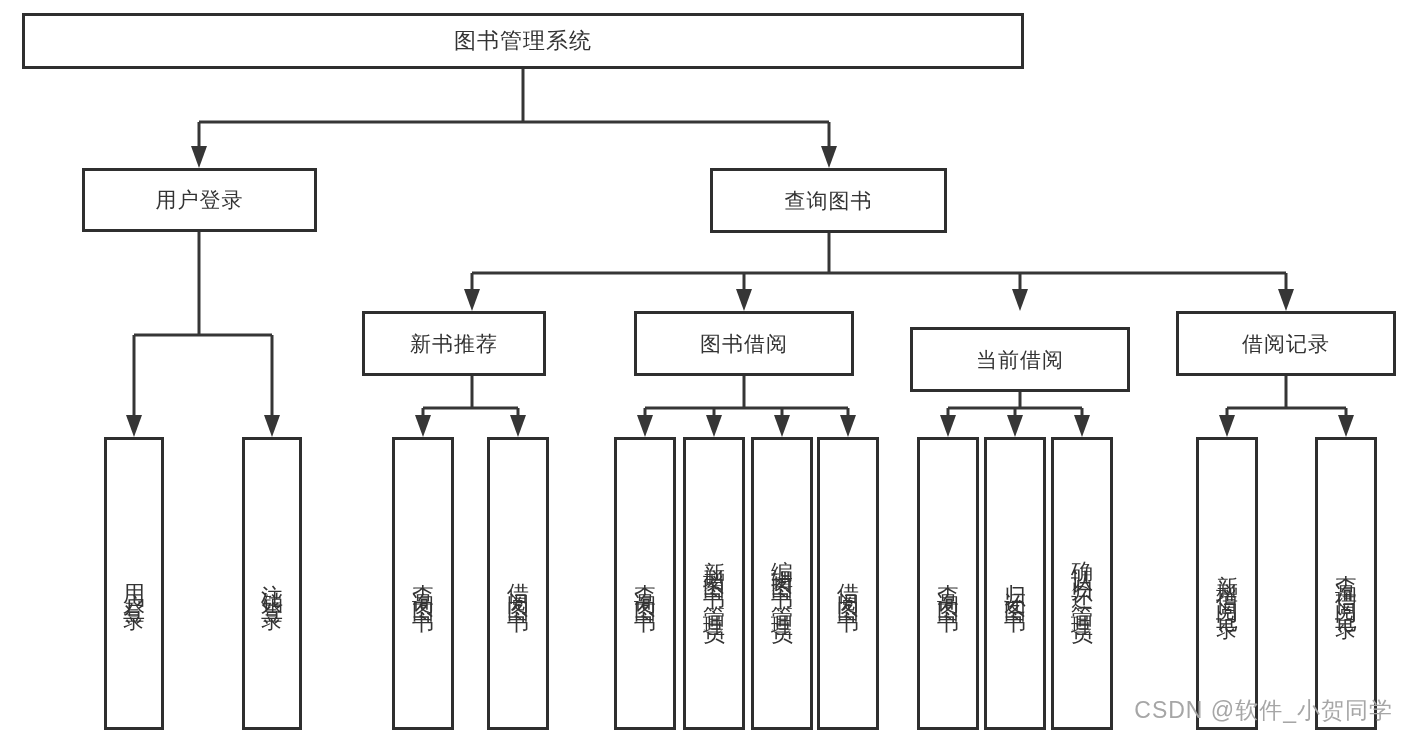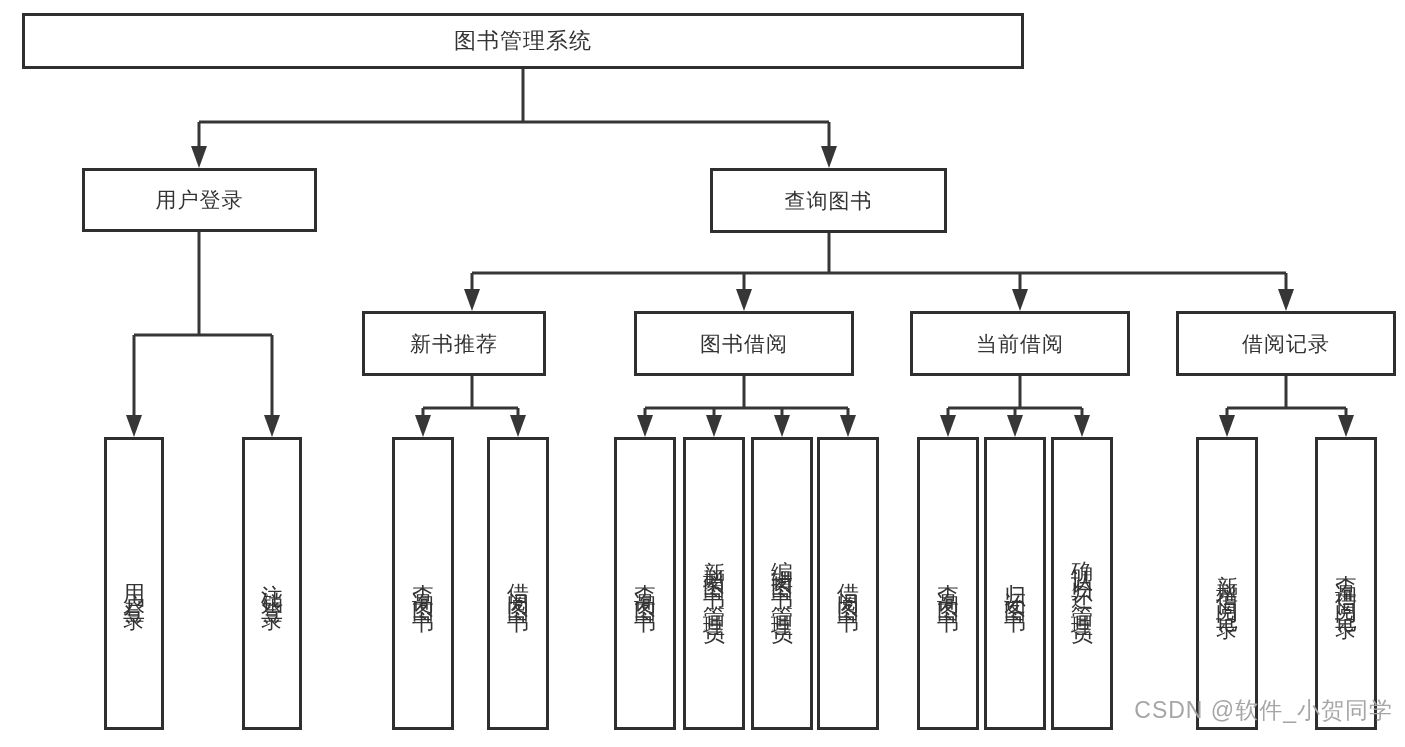--- a/index.html
+++ b/index.html
@@ -132,21 +132,21 @@
   <div class="hbox" style="left:710px;top:168px;width:237px;height:65px;">
     <span>查询图书</span>
   </div>
 
   <div class="hbox" style="left:362px;top:311px;width:184px;height:65px;">
     <span>新书推荐</span>
   </div>
   <div class="hbox" style="left:634px;top:311px;width:220px;height:65px;">
     <span>图书借阅</span>
   </div>
-  <div class="hbox" style="left:910px;top:311px;width:220px;height:65px;">
+  <div class="hbox" style="left:910px;top:327px;width:220px;height:65px;">
     <span>当前借阅</span>
   </div>
   <div class="hbox" style="left:1176px;top:311px;width:220px;height:65px;">
     <span>借阅记录</span>
   </div>
 
   <div class="vbox" style="left:104px;top:437px;width:60px;height:293px;">
     <span>用户登录</span>
   </div>
   <div class="vbox" style="left:242px;top:437px;width:60px;height:293px;">

